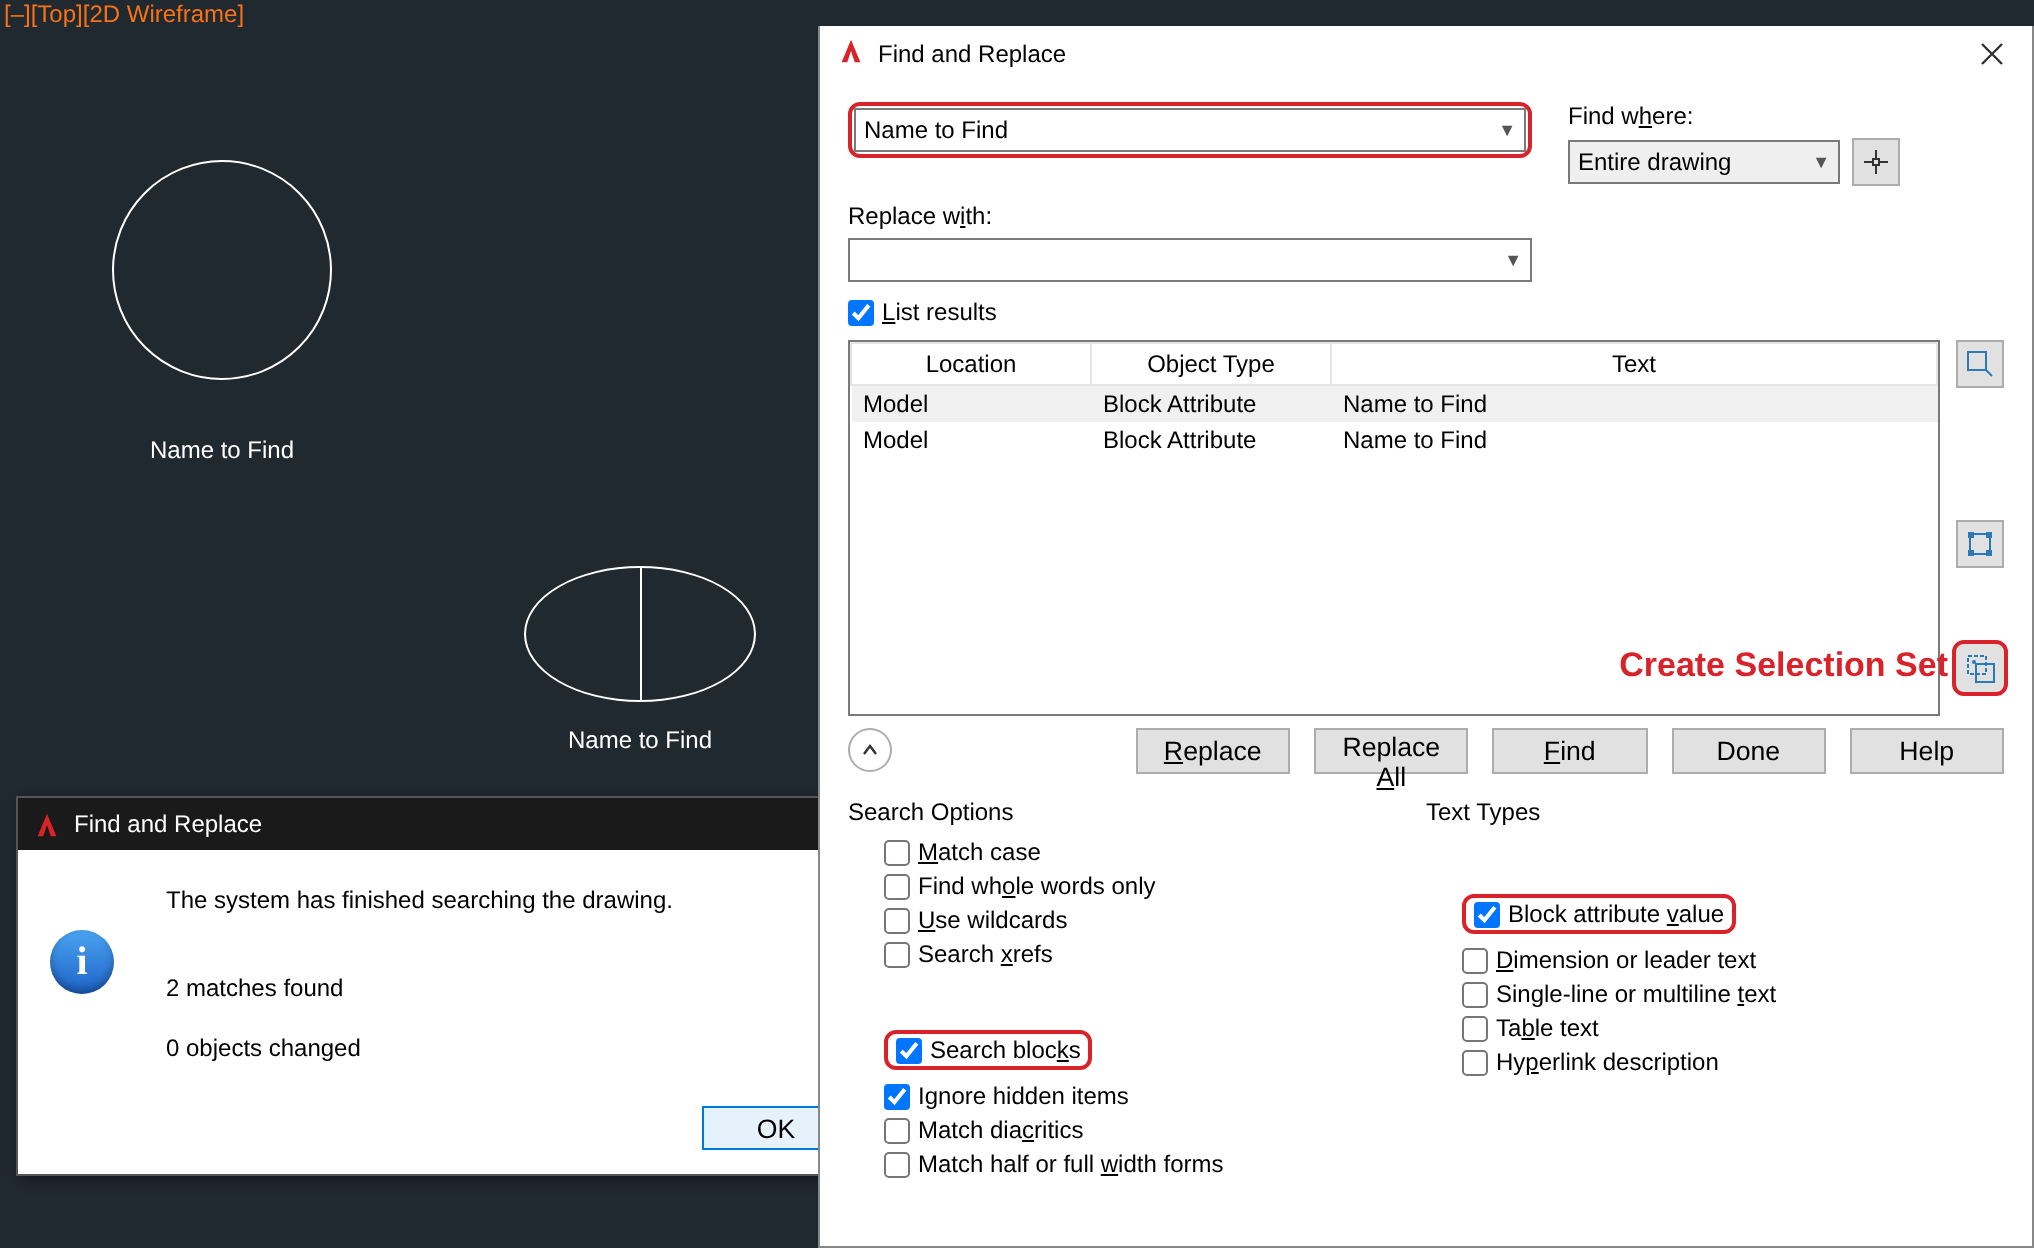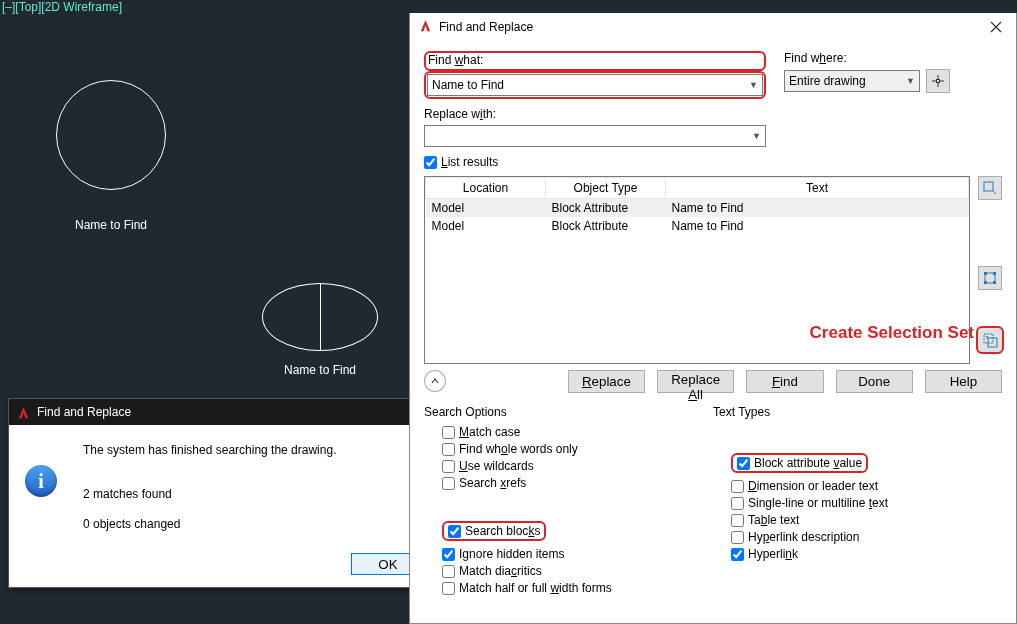--- a/index.html
+++ b/index.html
@@ -1,19 +1,19 @@
 <!DOCTYPE html>
 <html><head>
 <meta charset="utf-8">
 <style>
   * { box-sizing: border-box; font-family: "Segoe UI", Tahoma, sans-serif; }
   body { margin: 0; width: 1017px; height: 624px; background: #202830; position: relative; overflow: hidden; font-size: 12px; }
 
   .viewport { position: absolute; inset: 0; }
-  .viewport-label { position: absolute; left: 2px; top: 0px; color: #5eead4; font-size: 12px; }
+  .viewport-label { position: absolute; left: 2px; top: 0px; color: #f97316; font-size: 12px; }
   .circle-shape { position: absolute; border: 1px solid #fff; border-radius: 50%; }
   .ellipse-shape { position: absolute; border: 1px solid #fff; border-radius: 50%; }
   .ellipse-divider { position: absolute; background: #fff; }
   .canvas-text { position: absolute; color: #fff; text-align: center; }
 
   
   .msgbox { position: absolute; left: 8px; top: 398px; width: 430px; background: #fff; border: 1px solid #555; box-shadow: 2px 2px 6px rgba(0,0,0,0.4); }
   .msgbox-title { background: #1a1a1a; color: #fff; display: flex; align-items: center; padding: 4px 0 4px 6px; height: 26px; }
   .msgbox-title .a-logo { width: 16px; height: 16px; margin-right: 6px; display:flex;align-items:center;justify-content:center;}
   .msgbox-title .title-text { flex: 1; }
@@ -113,21 +113,20 @@
     <span style="flex:1;">Find and Replace</span>
     <span class="dlg-close">
       <svg viewBox="0 0 12 12">
           <path d="M1 1 L11 11 M11 1 L1 11" stroke="#333" stroke-width="1.2"></path>
         </svg>
     </span>
   </div>
   <div class="dlg-body">
     <div class="row">
       <div class="col" style="width:342px;">
-        <span class="fw-label-hl">Find <span class="acc">w</span>hat:</span>
         <div class="input-outline">
           <div class="combo">
             <span>Name to Find</span>
               <span class="chev">▼</span>
           </div>
         </div>
       </div>
       <div class="col" style="width:200px;">
         <label>Find w<span class="acc">h</span>ere:</label>
         <div class="select-wrap">
@@ -274,21 +273,17 @@
               <span>Single-line or multiline <span class="acc">t</span>ext</span>
             </div>
           <div class="ck">
               <input type="checkbox" style="">
               <span>Ta<span class="acc">b</span>le text</span>
             </div>
           <div class="ck">
               <input type="checkbox" style="">
               <span>Hy<span class="acc">p</span>erlink description</span>
             </div>
-          <div class="ck">
-              <input type="checkbox" checked="" style="">
-              <span>Hyperli<span class="acc">n</span>k</span>
-            </div>
         </div>
       </div>
     </div>
   </div>
 </div>
 
 </body></html>

